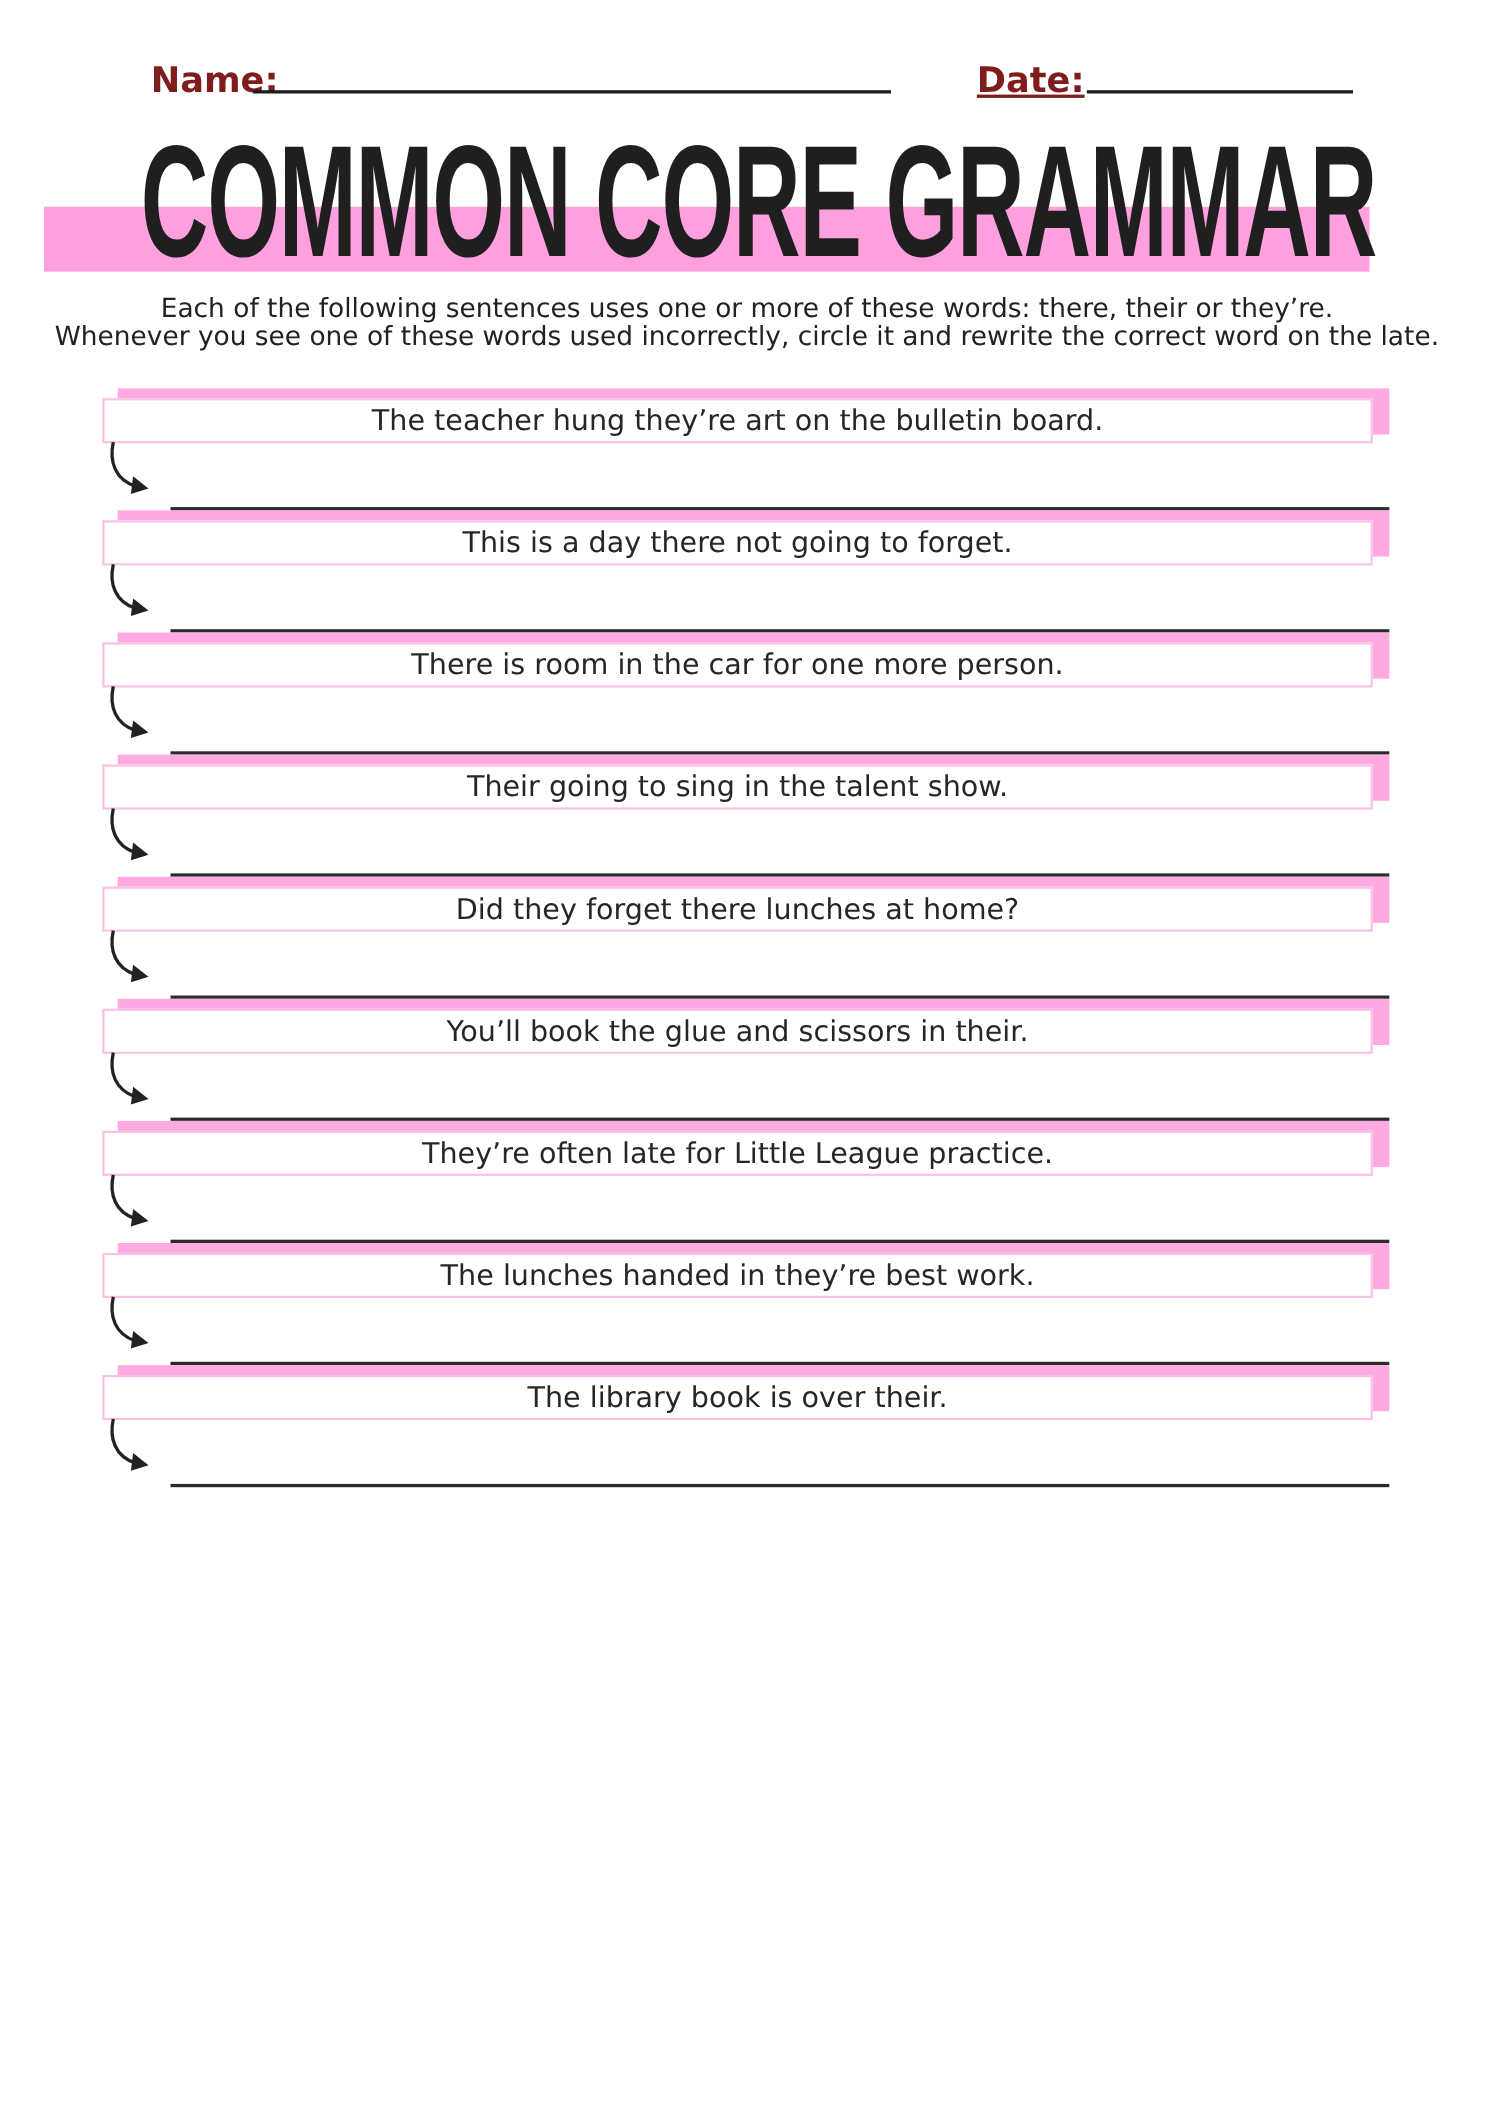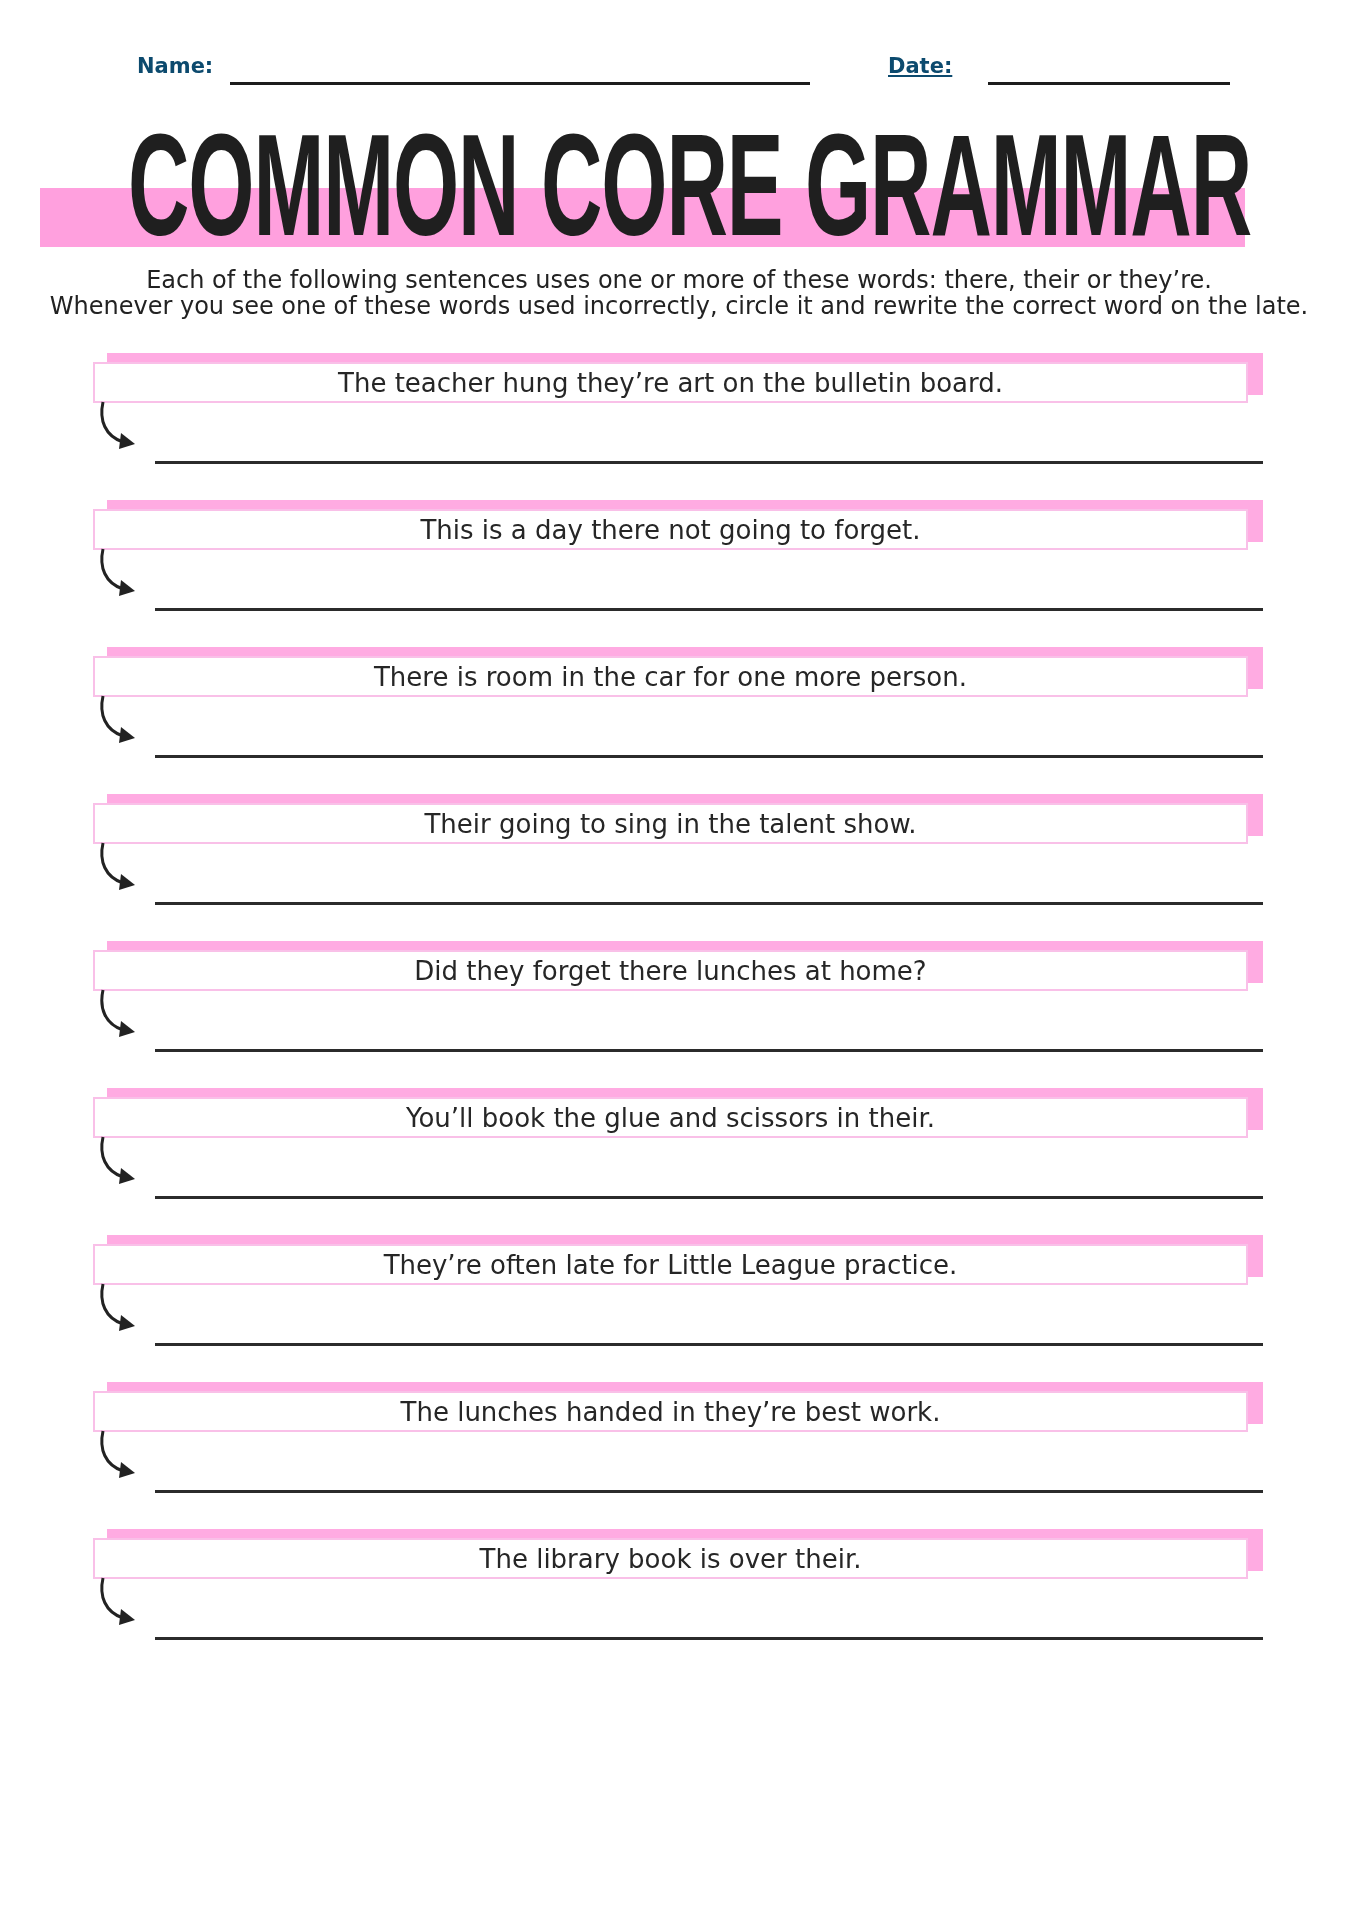--- a/index.html
+++ b/index.html
@@ -2,21 +2,21 @@
 <html><head>
 <meta charset="utf-8">
 <style>
   html,body { margin:0; padding:0; background:#ffffff; }
   .page {
     position:relative; width:1358px; height:1920px; background:#ffffff;
     font-family:"DejaVu Sans", sans-serif; color:#2a2a2a; overflow:hidden;
   }
 
   
-  .hdr-label { position:absolute; top:54px; font-size:21px; font-weight:bold; color:#0c4a6e; }
+  .hdr-label { position:absolute; top:54px; font-size:32px; font-weight:bold; color:#7f1d1d; }
   .name-label { left:137px; }
   .date-label { left:888px;text-decoration:underline; }
   .write-line { position:absolute; height:0; border-bottom:3px solid #1c1c1c; }
   .name-line { left:230px; top:82px; width:580px; }
   .date-line { left:988px; top:82px; width:242px; }
 
   
   .title-bar { position:absolute; left:40px; top:188px; width:1205px; height:59px; background:#ffa0de; z-index:0; }
   .title-text {
     position:absolute; left:128px; top:102px; z-index:1;
@@ -24,21 +24,21 @@
     letter-spacing:-1px; white-space:nowrap; color:#1f1f1f;
     transform:scale(1.12,1.9); transform-origin:left top;
   }
 
   
   .instructions { position:absolute; left:0; top:267px; width:1358px; text-align:center;
     font-size:24px; line-height:26px; color:#222; }
 
   
   .items { position:absolute; left:0; top:353px; width:1358px; }
-  .item { position:relative; height:147px;padding-left:48px; }
+  .item { position:relative; height:111px;padding-left:48px; }
   .box-shadow { position:absolute; left:107px; top:0; width:1156px; height:42px; background:#ffabe2; }
   .sentence-box {
     position:absolute; left:93px; top:9px; width:1151px; height:37px;
     background:#ffffff; border:2px solid #f9c0e8;
     display:flex; align-items:center; justify-content:center;
     font-size:26px; color:#262626; white-space:nowrap;
   }
   .arrow { position:absolute; left:95px; top:47px; width:44px; height:52px; }
   .answer-line { position:absolute; left:155px; top:108px; width:1108px; height:0; border-bottom:3px solid #2b2b2b; }
 </style>

